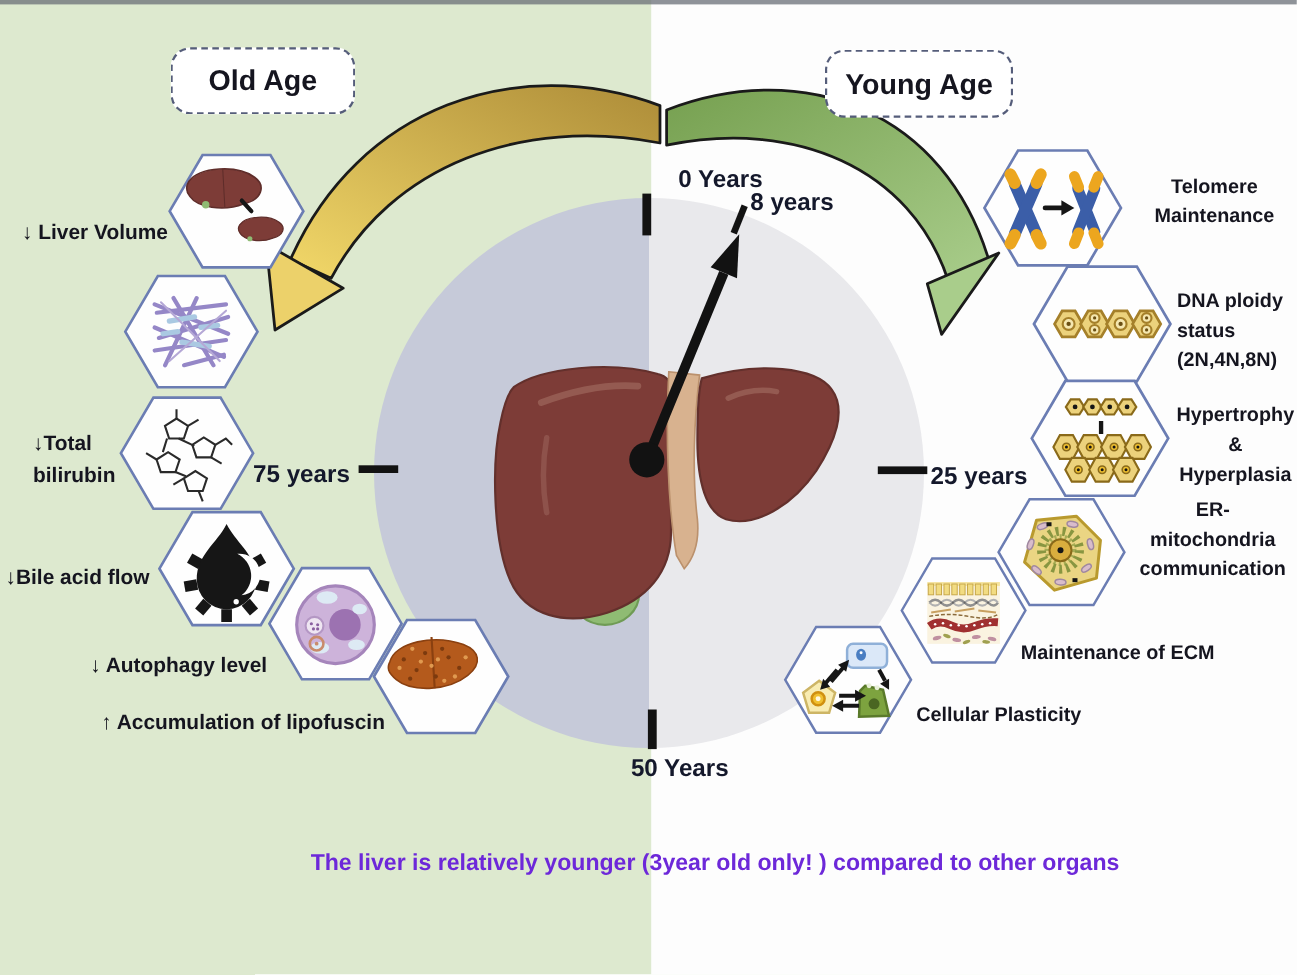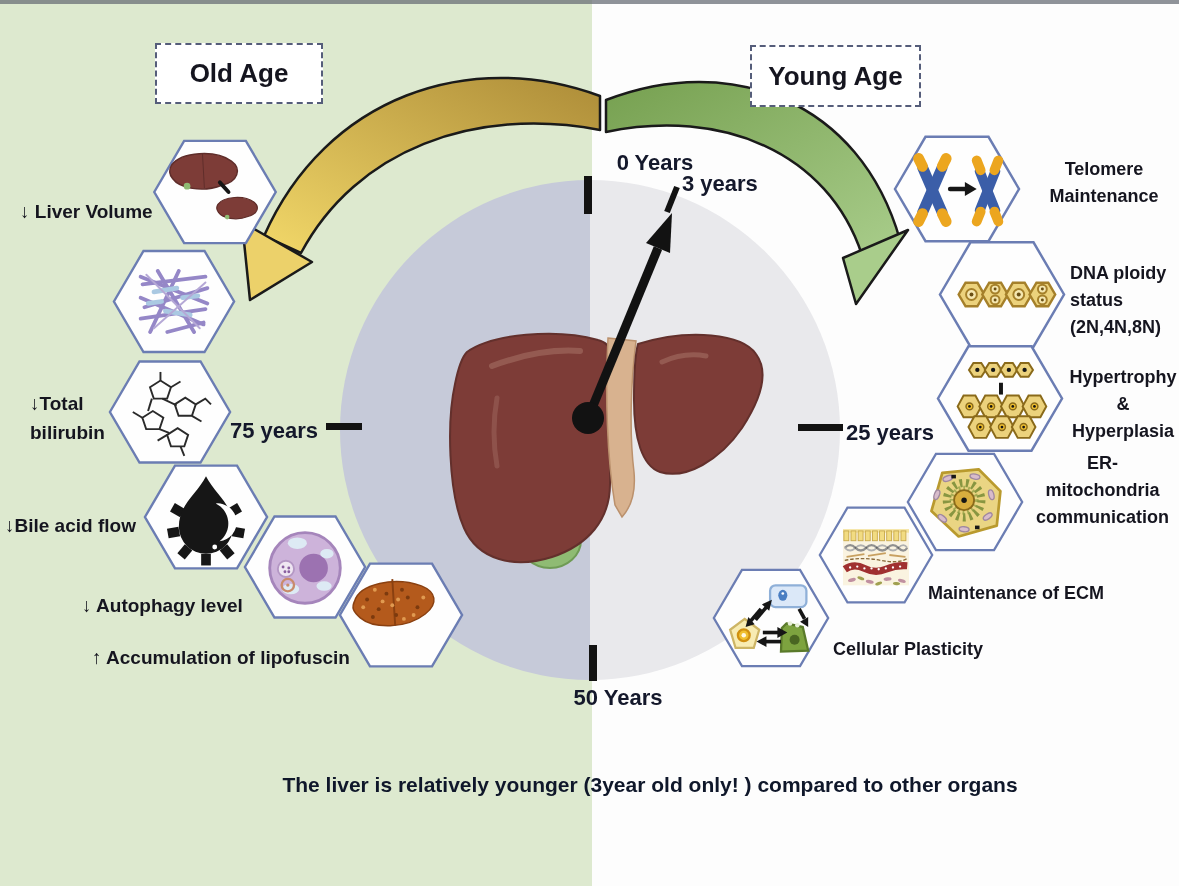--- a/index.html
+++ b/index.html
@@ -10,27 +10,27 @@
   }
   .abs{position:absolute;}
   #left-panel{position:absolute;left:0;top:0;width:592px;height:886px;background:#dde9cf;}
   #top-hairline{position:absolute;left:0;top:0;width:1179px;height:4px;background:#6a6f77;opacity:.75;}
   .lbl{position:absolute;font-weight:bold;color:#15151f;line-height:1.5;white-space:pre-line;}
   .nowrap{white-space:nowrap;}
   .left-lbl{font-size:19px;}
   .right-lbl{font-size:18px;}
   .clock-lbl{font-size:22px;color:#14182b;}
   .title-box{
-    position:absolute;background:#ffffff;border:2px dashed #555d7a;border-radius:0;
+    position:absolute;background:#ffffff;border:2px dashed #555d7a;border-radius:18px;
     display:flex;align-items:center;justify-content:center;
     font-weight:bold;font-size:26px;color:#15151f;
   }
   #footer-sentence{
     position:absolute;left:150px;top:773px;width:1000px;text-align:center;
-    font-weight:bold;font-size:21px;color:#0f172a;
+    font-weight:bold;font-size:21px;color:#6d28d9;
   }
   #footer-box{
     position:absolute;left:300px;top:827px;width:606px;height:50px;
     background:#ececec;border:2px dashed #333;border-radius:10px;
     display:flex;align-items:center;justify-content:center;
     font-weight:bold;font-size:20px;color:#15151f;
   }
   .hex{position:absolute;}
 </style>
 </head>
@@ -447,20 +447,20 @@
   <div class="lbl right-lbl" style="left:1064px;top:364px;width:118px;text-align:center">Hypertrophy
 &amp;
 Hyperplasia</div>
   <div class="lbl right-lbl" style="left:1026px;top:450px;width:153px;text-align:center">ER-
 mitochondria
 communication</div>
   <div class="lbl right-lbl nowrap" style="left:928px;top:580px">Maintenance of ECM</div>
   <div class="lbl right-lbl nowrap" style="left:833px;top:636px">Cellular Plasticity</div>
 
   <div class="lbl clock-lbl" style="left:600px;top:146px;width:110px;text-align:center">0 Years</div>
-  <div class="lbl clock-lbl" style="left:682px;top:167px;width:110px">3 years</div>
+  <div class="lbl clock-lbl" style="left:682px;top:167px;width:110px">8 years</div>
   <div class="lbl clock-lbl" style="left:230px;top:414px;width:100px">75 years</div>
   <div class="lbl clock-lbl" style="left:846px;top:416px;width:100px">25 years</div>
   <div class="lbl clock-lbl" style="left:563px;top:681px;width:110px;text-align:center">50 Years</div>
 
   <div id="footer-sentence">The liver is relatively younger (3year old only! ) compared to other organs</div>
 
 </div>
 
 </body></html>

